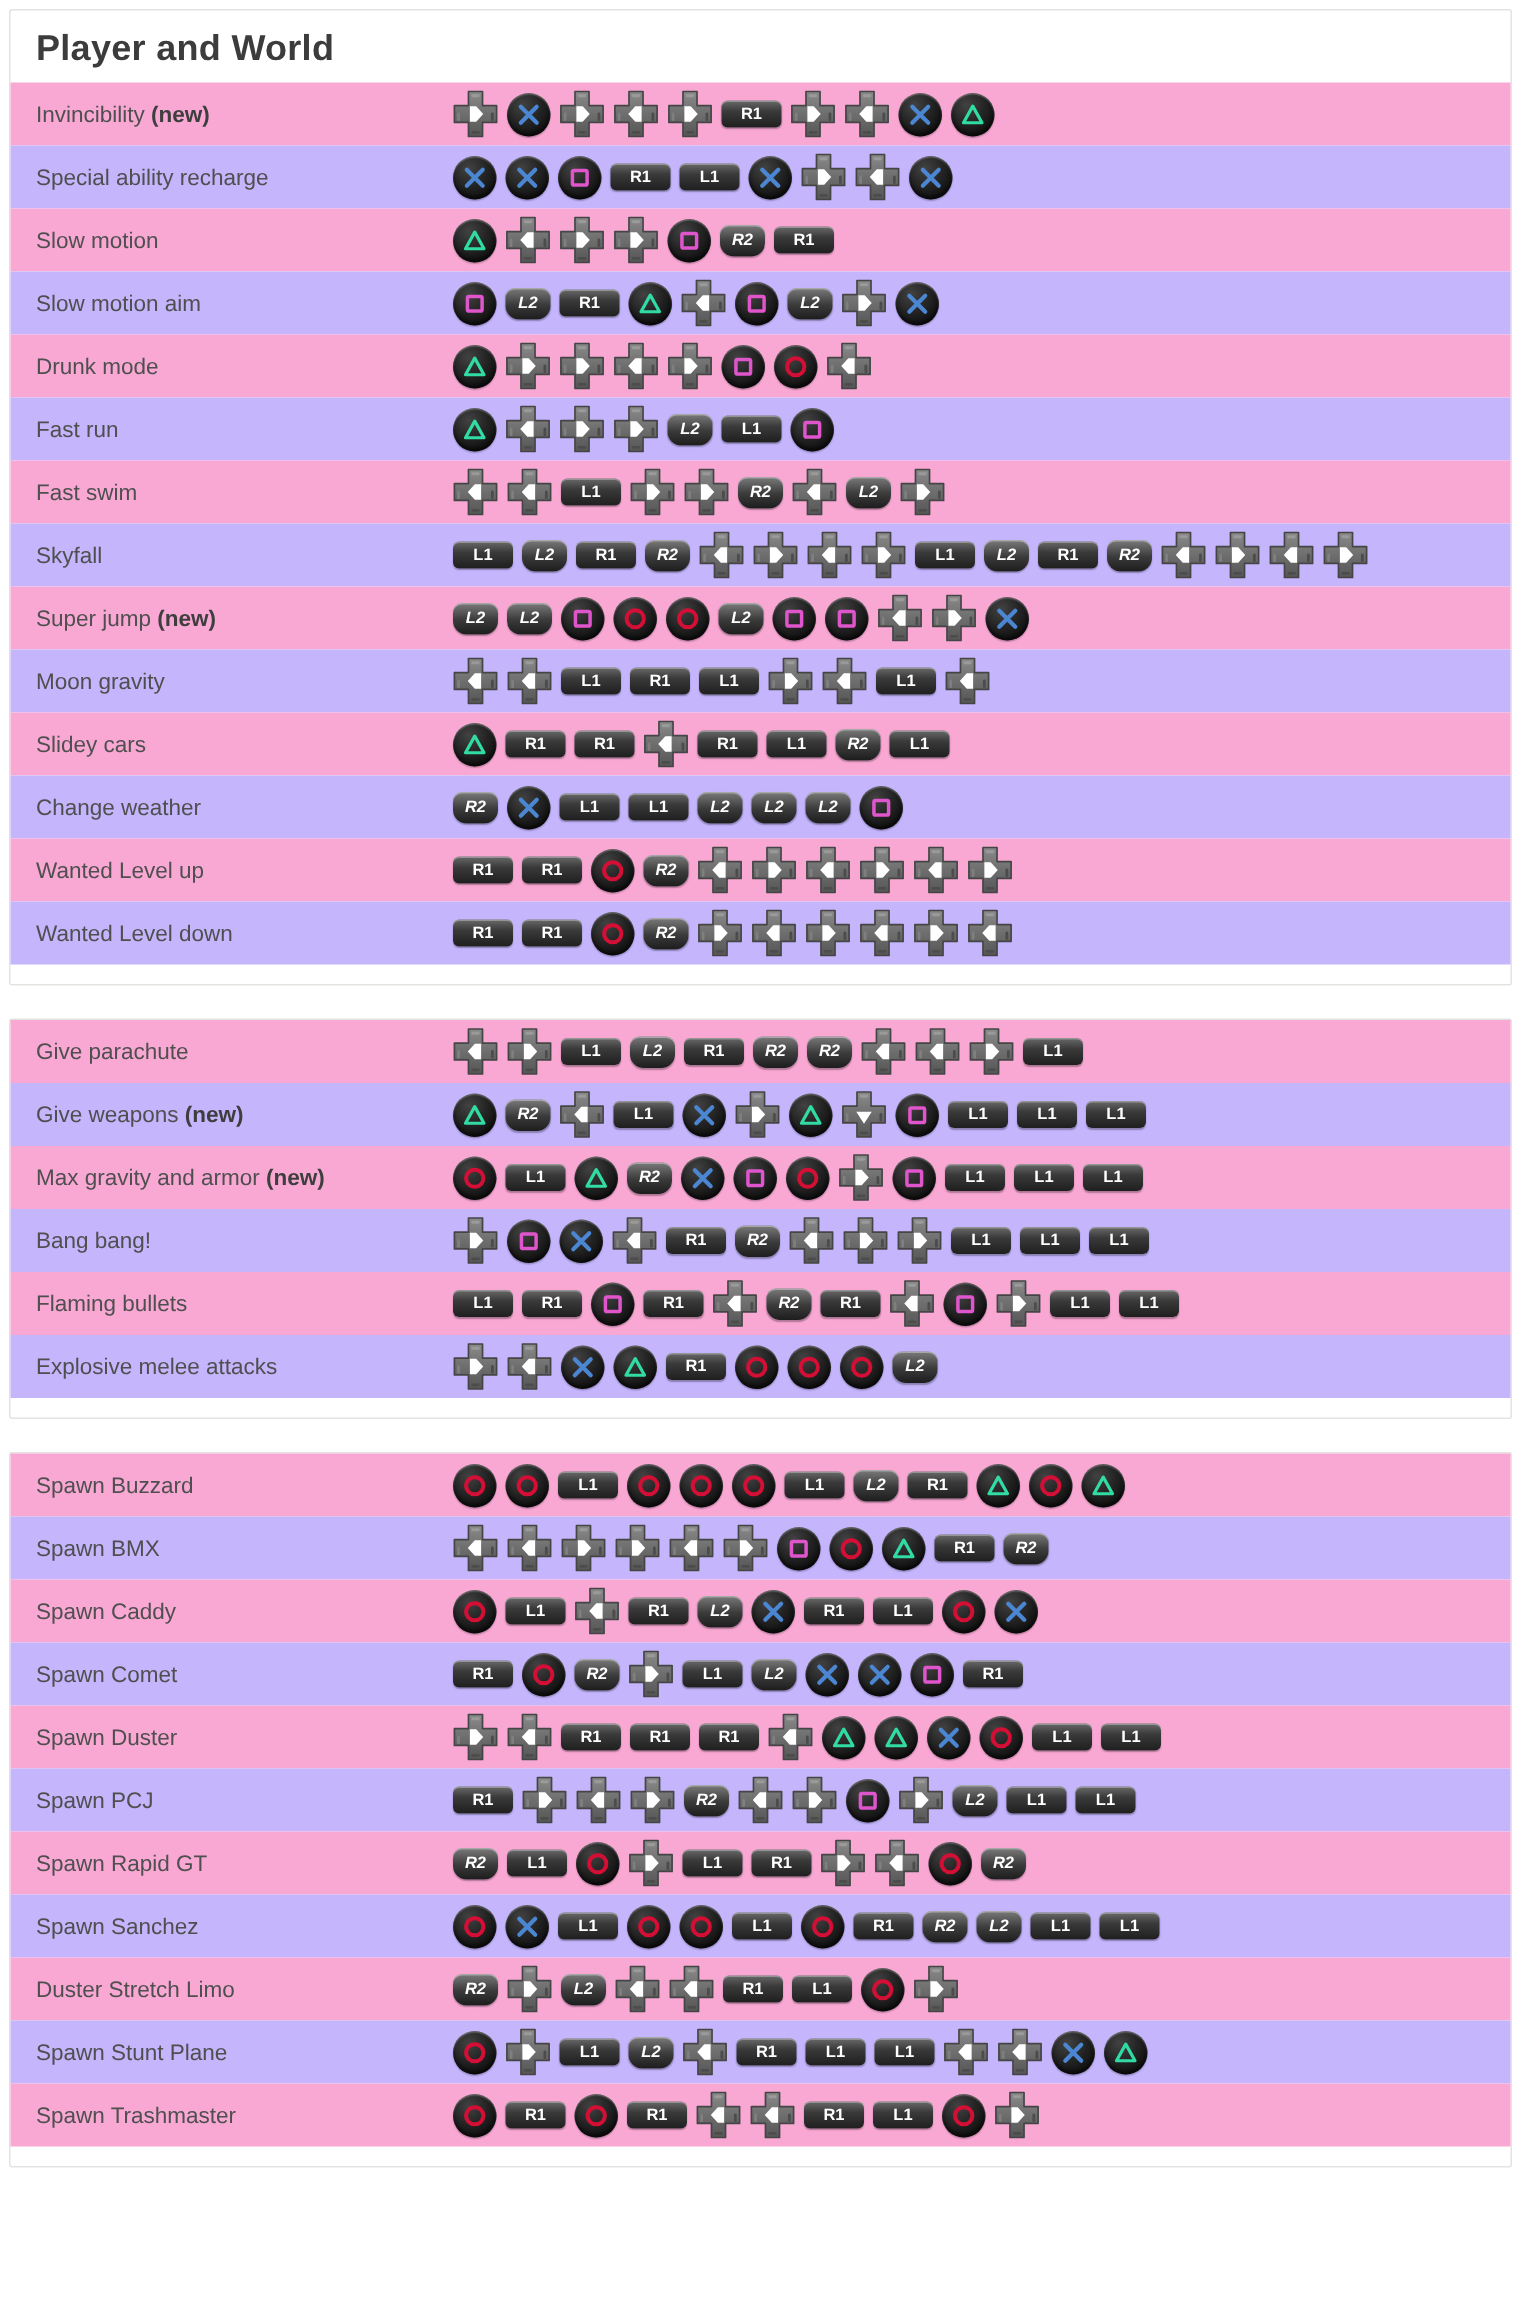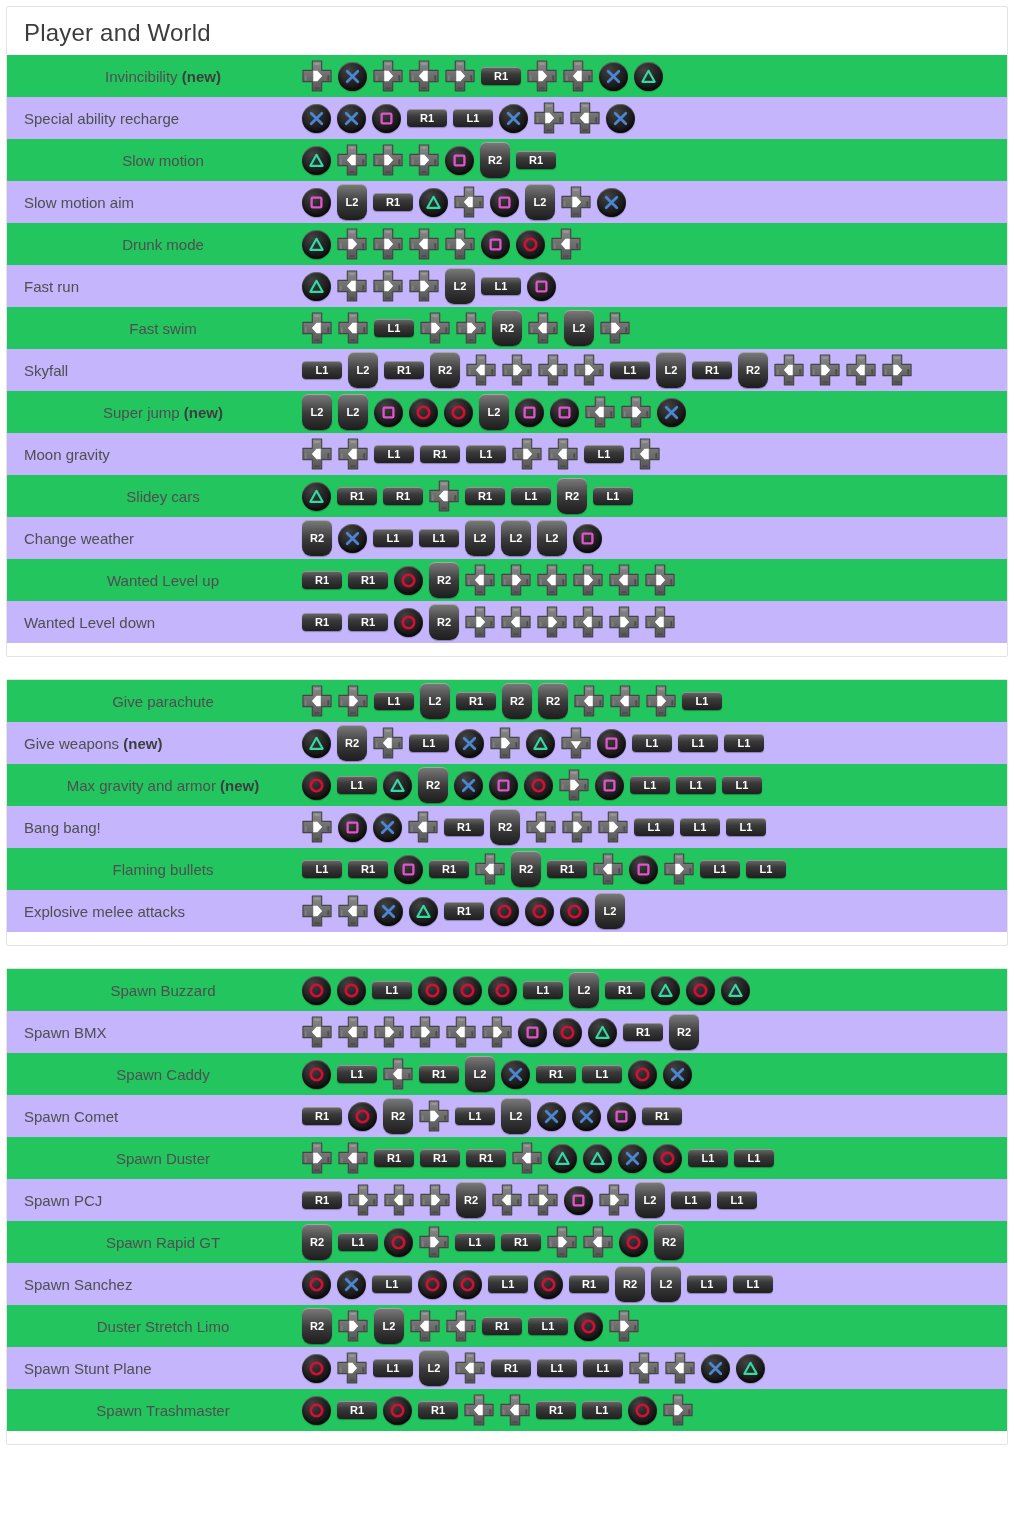--- a/index.html
+++ b/index.html
@@ -6,29 +6,29 @@
   body{
     width:1014px;height:1538px;overflow:hidden;
     font-family:"Liberation Sans","DejaVu Sans",sans-serif;
     box-sizing:border-box;padding:6px 6px 0 6px;
   }
   .card{
     background:#fff;border:1px solid #e3e3df;border-radius:2px;
     margin-bottom:22px;padding-bottom:13px;
   }
   .card-title{
-    font-size:24px;font-weight:400;color:#3c3c3c;
+    font-size:24px;font-weight:700;color:#3c3c3c;
     margin:0;padding:13px 0 10px 17px;line-height:1.05;
     letter-spacing:.2px;
   }
   .row{
     display:flex;align-items:center;height:42px;
     padding-left:17px;box-sizing:border-box;
   }
-  .row.odd{background:#22c55e;text-align:center;}
+  .row.odd{background:#f9a8d4;}
   .row.even{background:#c4b5fd;}
   .label-cell{
     flex:0 0 278px;font-size:15px;color:#4f4f4f;
     white-space:nowrap;
   }
   .label-cell b{color:#3e3e3e;}
   .seq{display:flex;align-items:center;gap:6px;}
   .btn{display:inline-flex;align-items:center;justify-content:center;flex:none;}
   
   .face{
@@ -38,24 +38,24 @@
   }
   
   .sh{
     width:40px;height:18px;border-radius:4px;
     background:linear-gradient(180deg,#6a6a6a 0%,#3a3a3a 40%,#1f1f1f 100%);
     box-shadow:inset 0 1px 0 rgba(255,255,255,.3), 0 1px 1px rgba(0,0,0,.3);
     color:#fff;font-size:11px;font-weight:bold;
   }
   
   .tr{
-    width:30px;height:36px;border-radius:6px 6px 9px 9px;
+    width:30px;height:21px;border-radius:6px 6px 9px 9px;
     background:linear-gradient(180deg,#7b7b7b 0%,#3c3c3c 52%,#1d1d1d 100%);
     box-shadow:inset 0 1px 0 rgba(255,255,255,.35), 0 1px 1px rgba(0,0,0,.3);
-    color:#fff;font-size:11px;font-weight:bold;
+    color:#fff;font-size:11px;font-weight:bold;font-style:italic;
   }
   .dpad svg{display:block;}
 </style>
 </head>
 <body>
 
 <div id="sections">
     <section class="card">
       <h2 class="card-title">Player and World</h2>
       <div class="row odd">

